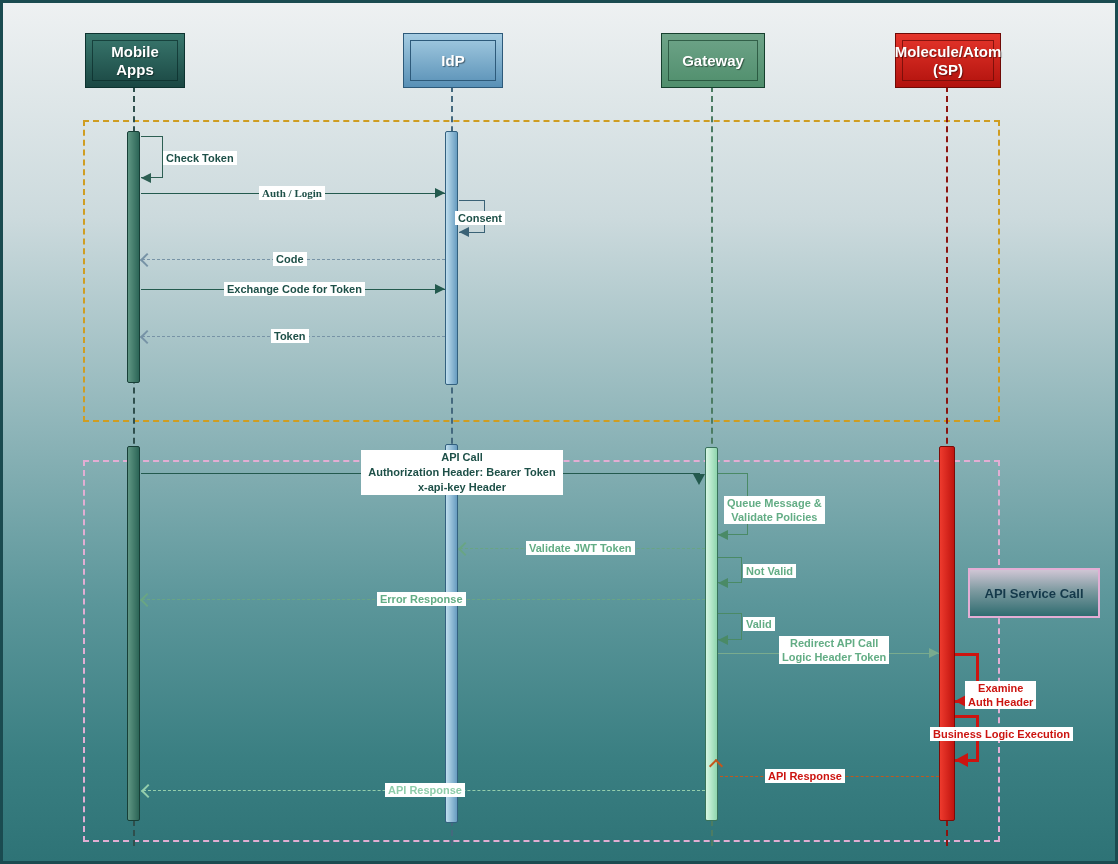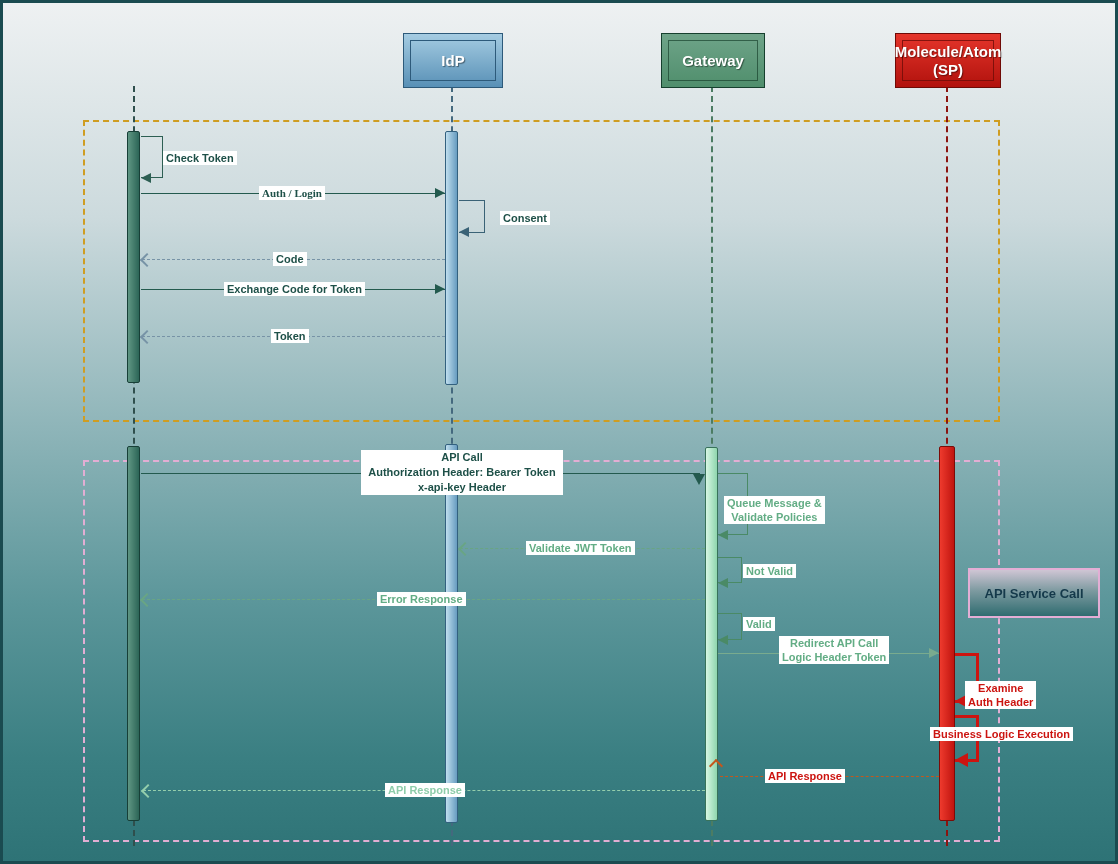--- a/index.html
+++ b/index.html
@@ -71,20 +71,25 @@
 <div id="canvas">
 
   <div class="frame oauth" style="left:80px;top:117px;width:913px;height:298px;"></div>
   <div class="frame apicall" style="left:80px;top:457px;width:913px;height:378px;"></div>
 
   <div class="lifeline" style="left:130px;top:83px;height:760px;border-color:#2f4f4d;"></div>
   <div class="lifeline" style="left:448px;top:83px;height:760px;border-color:#44697e;"></div>
   <div class="lifeline" style="left:708px;top:83px;height:760px;border-color:#4c7c63;"></div>
   <div class="lifeline" style="left:943px;top:83px;height:760px;border-color:#8b1410;"></div>
 
+  <div class="actor mobile" style="left:82px;width:98px;">
+    <i class="inner"></i>
+    <span>Mobile</span>
+    <span>Apps</span>
+  </div>
   <div class="actor idp" style="left:400px;width:98px;">
     <i class="inner"></i>
     <span>IdP</span>
   </div>
   <div class="actor gateway" style="left:658px;width:102px;">
     <i class="inner"></i>
     <span>Gateway</span>
   </div>
   <div class="actor molecule" style="left:892px;width:104px;">
     <i class="inner"></i>
@@ -102,21 +107,21 @@
   <div class="loop" style="left:138px;top:133px;width:22px;height:42px;border-color:#2d5f53;"></div>
   <span class="arr arr-left" style="left:138px;top:170px;border-right-color:#2d5f53;"></span>
   <span class="msg-label c-dark" style="left:160px;top:148px;">Check Token</span>
 
   <div class="msg-line" style="left:138px;top:190px;width:304px;border-color:#235a4e;"></div>
   <span class="arr arr-right" style="left:432px;top:185px;border-left-color:#235a4e;"></span>
   <span class="msg-label c-dark" style="left:256px;top:183px;font-family:Liberation Serif, serif;">Auth / Login</span>
 
   <div class="loop" style="left:456px;top:197px;width:26px;height:33px;border-color:#3a6276;"></div>
   <span class="arr arr-left" style="left:456px;top:224px;border-right-color:#3a6276;"></span>
-  <span class="msg-label c-dark" style="left:497px;top:208px;">Consent</span>
+  <span class="msg-label c-dark" style="left:452px;top:208px;">Consent</span>
 
   <div class="msg-line dashed" style="left:139px;top:256px;width:303px;border-color:#7793a6;"></div>
   <span class="chev chev-left" style="left:139px;top:252px;border-color:#7793a6;"></span>
   <span class="msg-label c-dark" style="left:270px;top:249px;">Code</span>
 
   <div class="msg-line" style="left:138px;top:286px;width:304px;border-color:#235a4e;"></div>
   <span class="arr arr-right" style="left:432px;top:281px;border-left-color:#235a4e;"></span>
   <span class="msg-label c-dark" style="left:221px;top:279px;">Exchange Code for Token</span>
 
   <div class="msg-line dashed" style="left:139px;top:333px;width:303px;border-color:#7793a6;"></div>

